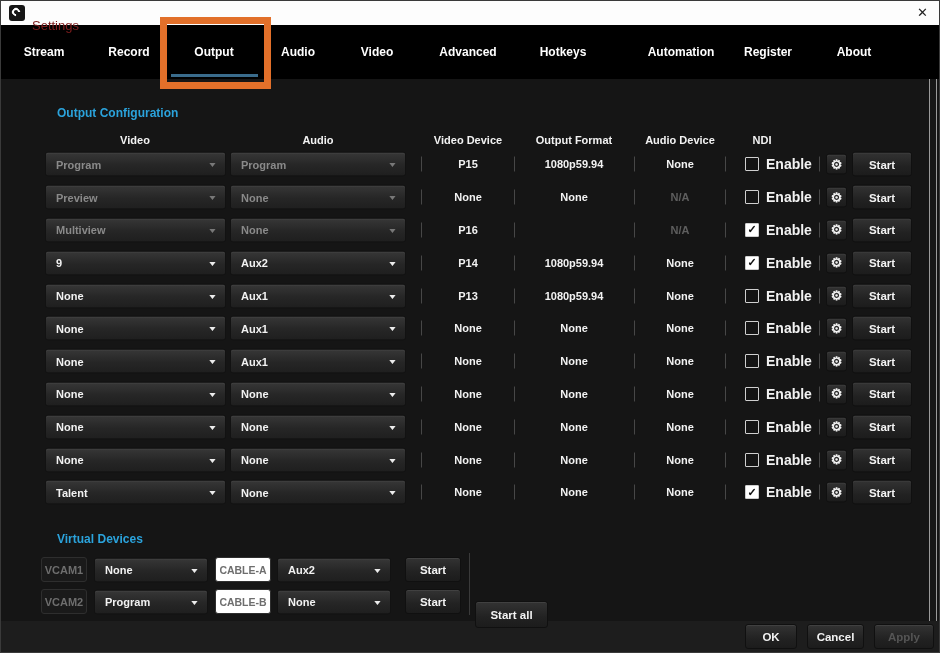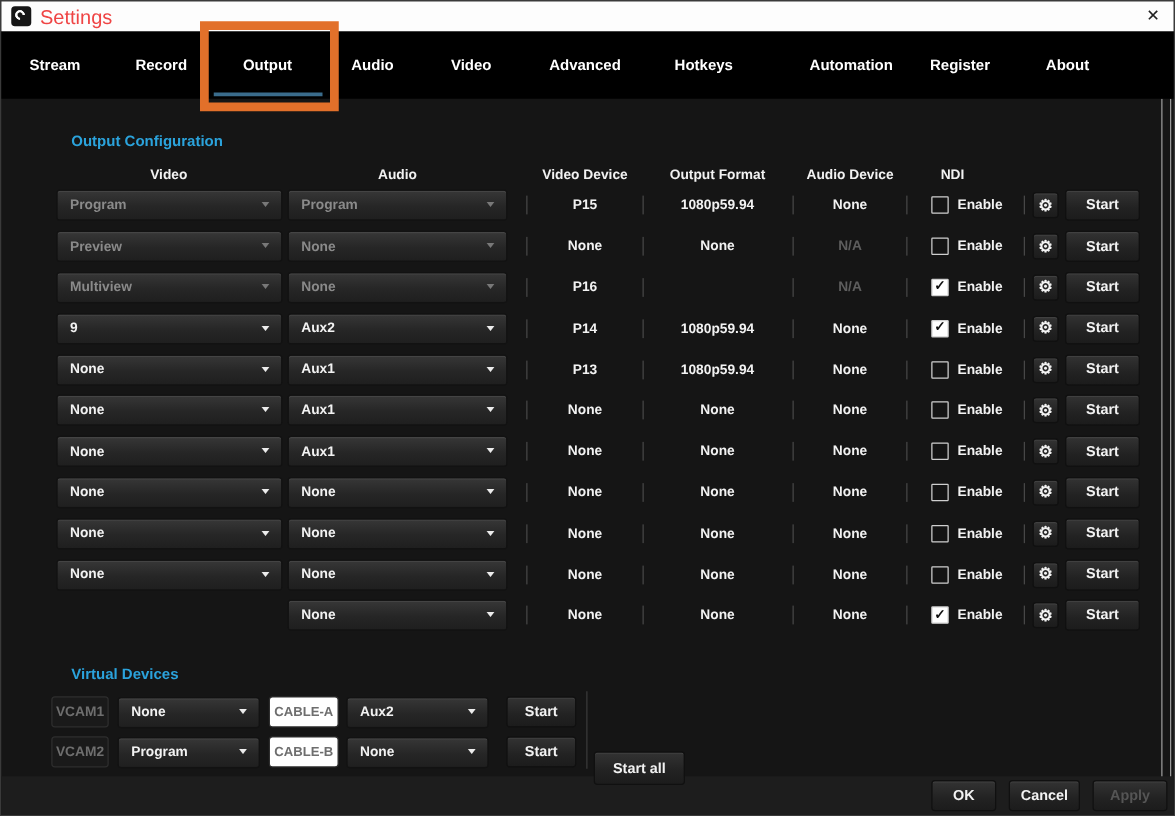--- a/index.html
+++ b/index.html
@@ -8,21 +8,21 @@
     position:relative; width:940px; height:653px; background:#151515;
     overflow:hidden; border:1px solid #3a3a3a;
   }
   
   .titlebar { position:absolute; left:0; top:0; width:100%; height:24px; background:#fdfdfd; z-index:3; }
   .app-icon { position:absolute; left:8px; top:4px; width:16px; height:16px; background:#161616; border-radius:3px; }
   .app-icon .ring {
     position:absolute; left:3px; top:3px; width:8px; height:8px;
     border:2px solid #fff; border-radius:50%; border-bottom-color:transparent; transform:rotate(-45deg);
   }
-  .title-text { position:absolute; left:31px; top:5px; font-size:16px; color:#ef4444; }
+  .title-text { position:absolute; left:31px; top:17px; font-size:13px; color:#7f1d1d; }
   .close-btn { position:absolute; right:11px; top:4px; font-size:13px; color:#222; cursor:pointer; line-height:16px; }
   
   .tabbar { position:absolute; left:0; top:24px; width:100%; height:54px; background:#000; z-index:2; }
   .tab { position:absolute; top:50%; transform:translate(-50%,-50%); color:#fff; font-size:12px; font-weight:bold; white-space:nowrap; cursor:pointer; }
   .tab:nth-child(1){left:43px;} .tab:nth-child(2){left:128px;} .tab:nth-child(3){left:213px;}
   .tab:nth-child(4){left:297px;} .tab:nth-child(5){left:376px;} .tab:nth-child(6){left:467px;}
   .tab:nth-child(7){left:562px;} .tab:nth-child(8){left:665px;margin-left:15px;} .tab:nth-child(9){left:767px;}
   .tab:nth-child(10){left:853px;}
   .tab-underline { position:absolute; left:170px; top:49px; width:87px; height:3px; background:var(--tab_underline,#3a6c8c); }
   
@@ -53,21 +53,21 @@
   .cell-device { left:467px; } .cell-format { left:573px; } .cell-adev { left:679px; }
   .vdiv { position:absolute; top:50%; transform:translateY(-50%); width:1px; height:15px; background:#474747; }
   .vd1{left:420px;} .vd2{left:513px;} .vd3{left:633px;} .vd4{left:724px;} .vd5{left:818px;}
   .checkbox {
     position:absolute; left:744px; top:50%; transform:translateY(-50%); width:14px; height:14px;
     background:#141414; border:1px solid #cfcfcf; border-radius:1px; cursor:pointer;
     font-size:11px; font-weight:bold; color:#111; display:flex; align-items:center; justify-content:center; line-height:1;
   }
   .checkbox.checked { background:#fff; }
   .checkbox:not(.checked) { color:transparent; }
-  .enable-label { position:absolute; left:765px; top:50%; transform:translateY(-50%); font-size:11px; font-weight:bold; color:#f2f2f2; }
+  .enable-label { position:absolute; left:765px; top:50%; transform:translateY(-50%); font-size:14px; font-weight:bold; color:#f2f2f2; }
   .btn {
     background:linear-gradient(180deg,#333 0%,#222 60%,#1c1c1c 100%);
     border:1px solid #101010; border-radius:3px; color:#f2f2f2; font-weight:bold; font-size:11.5px;
     display:flex; align-items:center; justify-content:center;
     box-shadow:inset 0 1px 0 rgba(255,255,255,.07); cursor:pointer; font-family:inherit;
   }
   .gear-btn { position:absolute; left:825px; top:50%; transform:translateY(-50%); width:21px; height:21px; font-size:13px; padding-bottom:1px; }
   .start-btn { position:absolute; left:851px; top:50%; transform:translateY(-50%); width:60px; height:25px; }
   
   .vdrow { position:absolute; left:0; width:100%; height:25px; }
@@ -354,20 +354,24 @@
     <div class="vdiv vd3"></div>
     <div class="cell cell-adev">None</div>
     <div class="vdiv vd4"></div>
     <div class="checkbox">✓</div>
     <div class="enable-label">Enable</div>
     <div class="vdiv vd5"></div>
     <button class="btn gear-btn">⚙</button>
     <button class="btn start-btn">Start</button>
   </div>
       <div class="orow">
+    <div class="dd dd-video">
+      <span class="dd-label">Talent</span>
+      <span class="arrow">▼</span>
+    </div>
     <div class="dd dd-audio">
       <span class="dd-label">None</span>
       <span class="arrow">▼</span>
     </div>
     <div class="vdiv vd1"></div>
     <div class="cell cell-device">None</div>
     <div class="vdiv vd2"></div>
     <div class="cell cell-format">None</div>
     <div class="vdiv vd3"></div>
     <div class="cell cell-adev">None</div>

